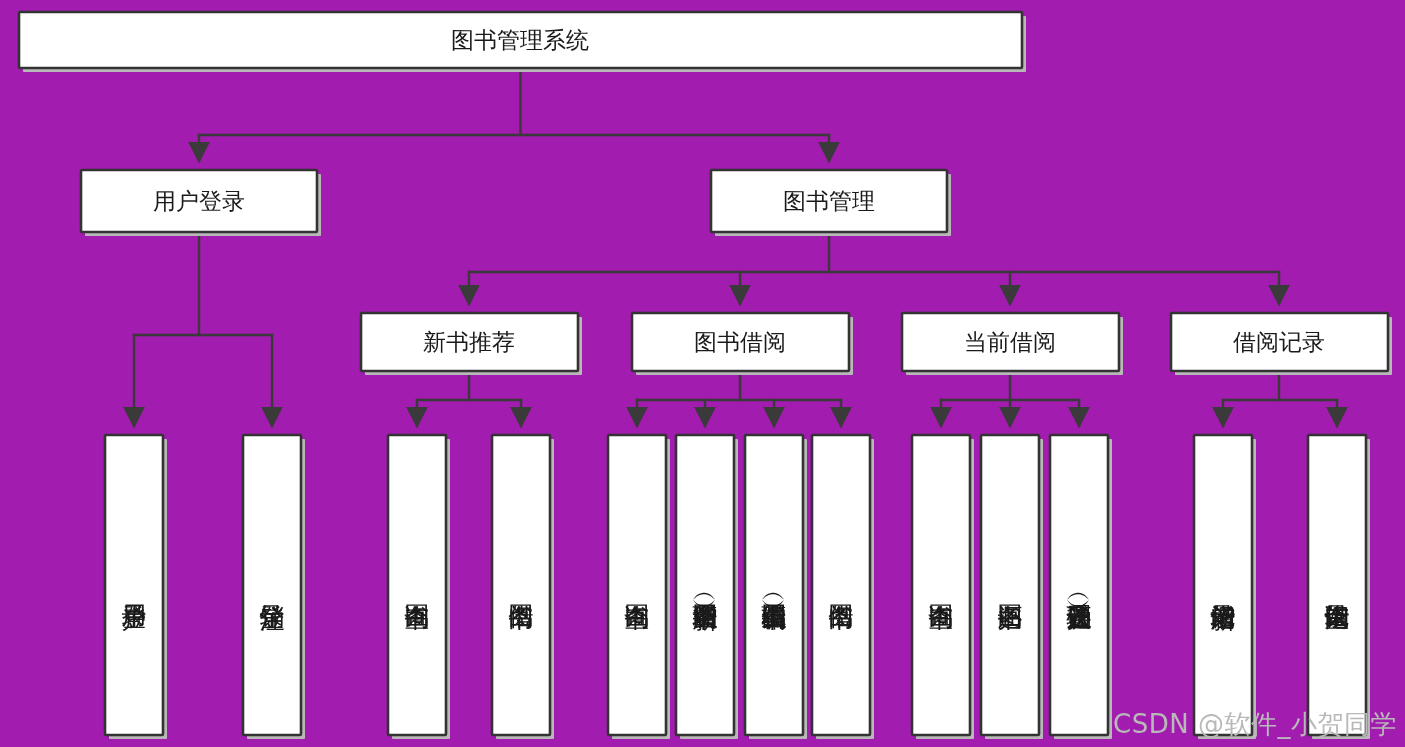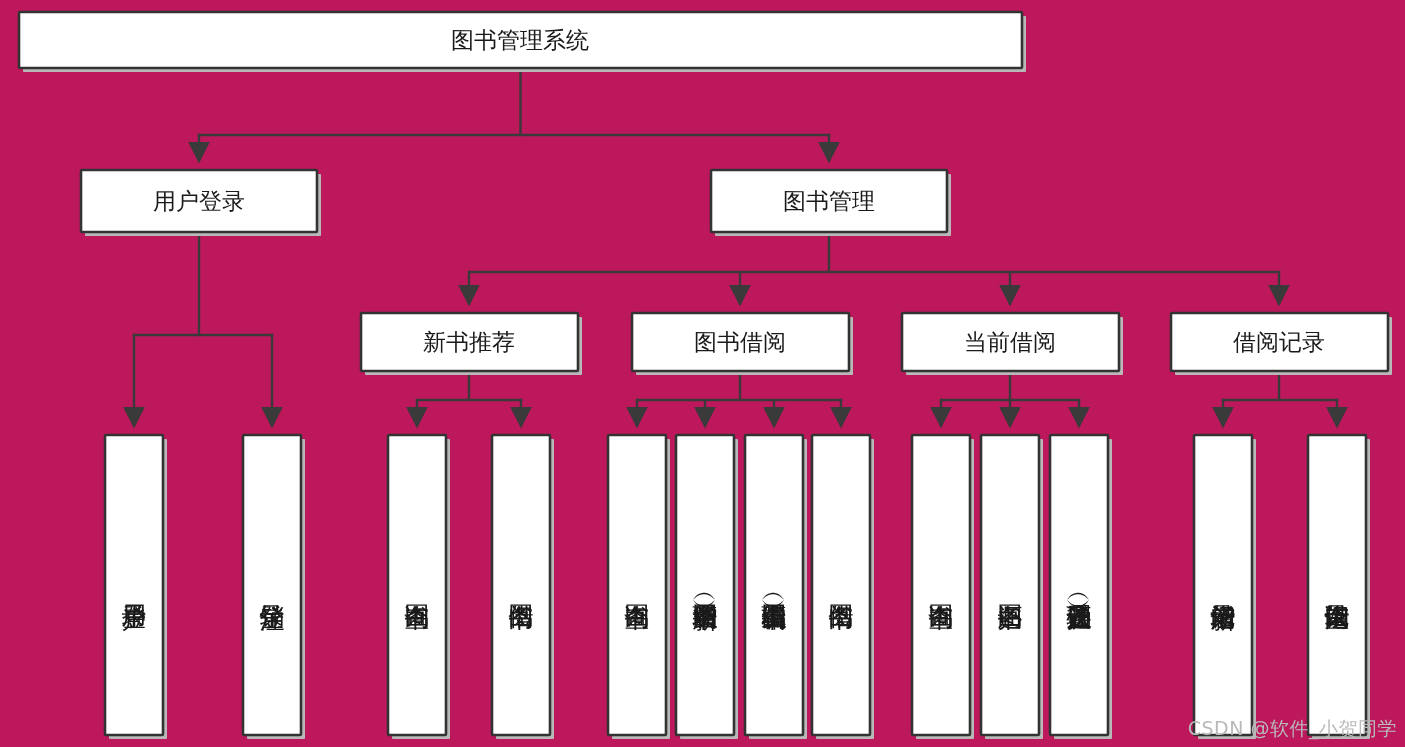--- a/index.html
+++ b/index.html
@@ -11,21 +11,21 @@
   body {
     width: 1405px;
     height: 747px;
     overflow: hidden;
     font-family: "DejaVu Sans", "Liberation Sans", sans-serif;
   }
   #diagram-root {
     position: relative;
     width: 1405px;
     height: 747px;
-    background: #be185d;
+    background: #a21caf;
   }
   svg#tree-svg {
     position: absolute;
     left: 0;
     top: 0;
     width: 1405px;
     height: 747px;
     display: block;
   }
   .node-box {
@@ -62,21 +62,21 @@
     writing-mode: vertical-rl;
     text-orientation: upright;
     text-anchor: middle;
     dominant-baseline: central;
   }
   .watermark {
     position: absolute;
     right: 8px;
     bottom: 5px;
     font-family: "DejaVu Sans", "Liberation Sans", sans-serif;
-    font-size: 19px;
+    font-size: 26px;
     color: #b9b9b9;
     letter-spacing: 0.5px;
     user-select: none;
     pointer-events: none;
     white-space: nowrap;
   }
 </style>
 </head>
 <body>
 

